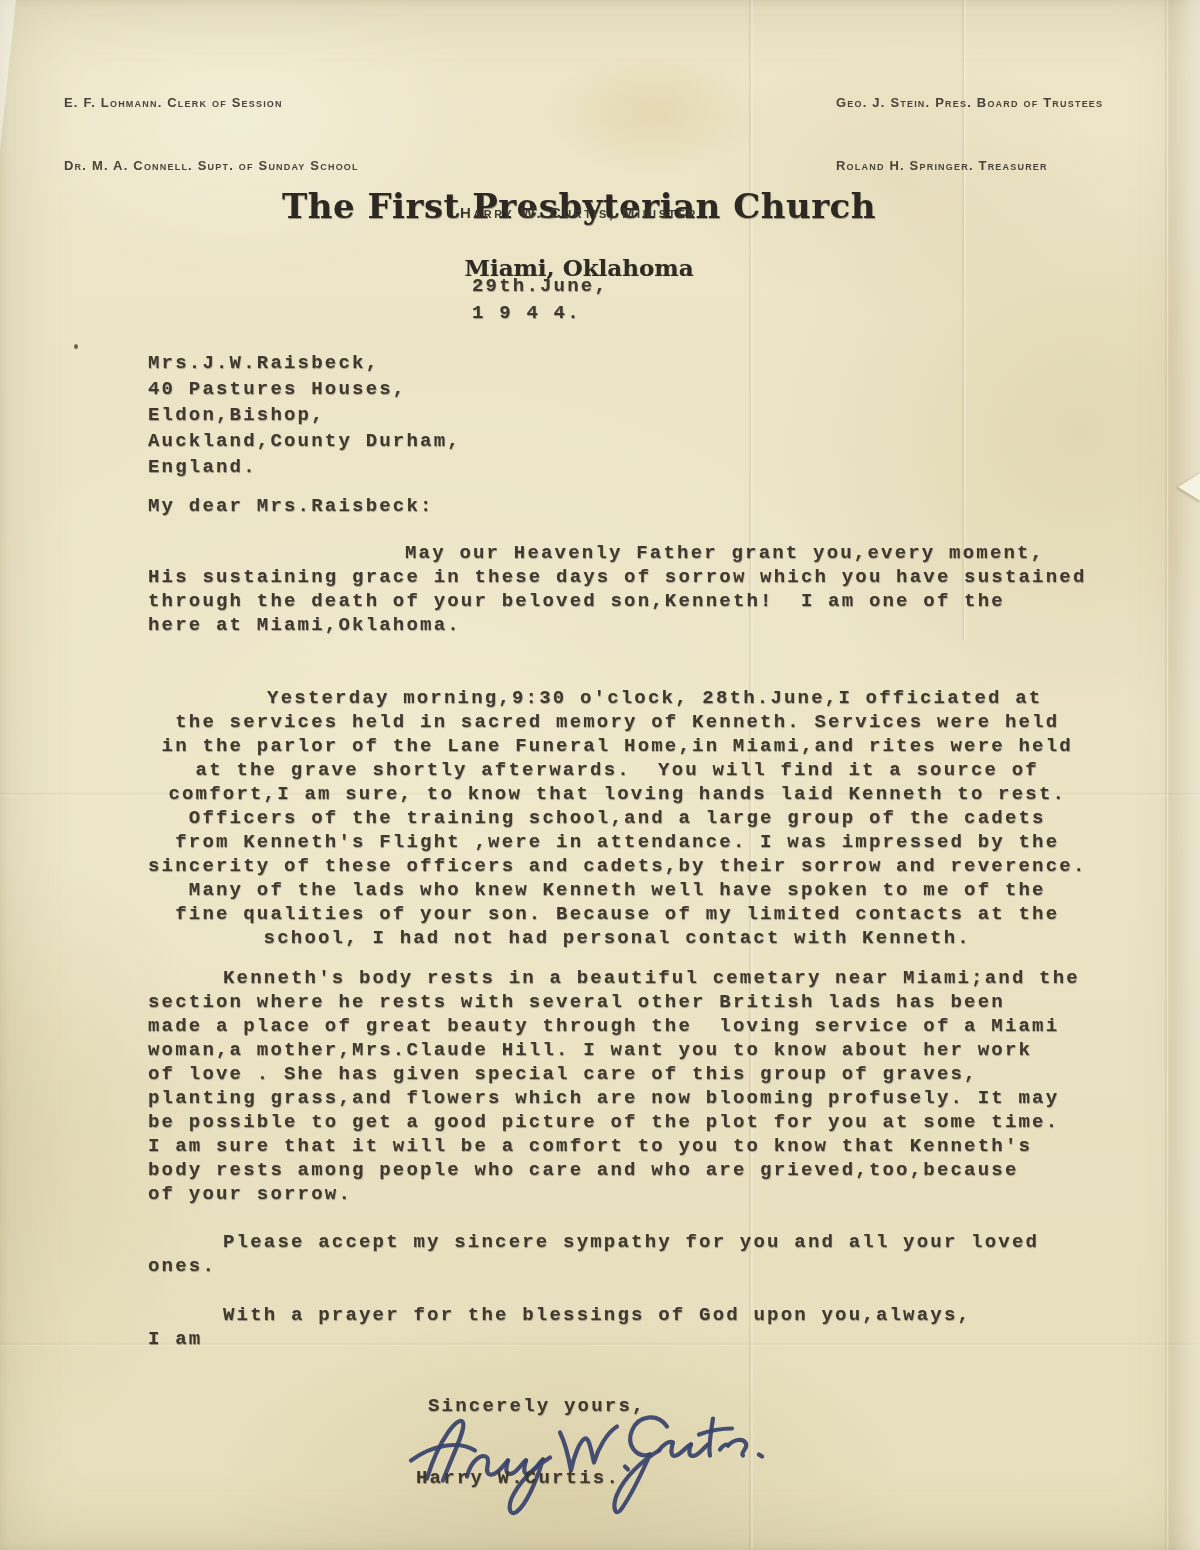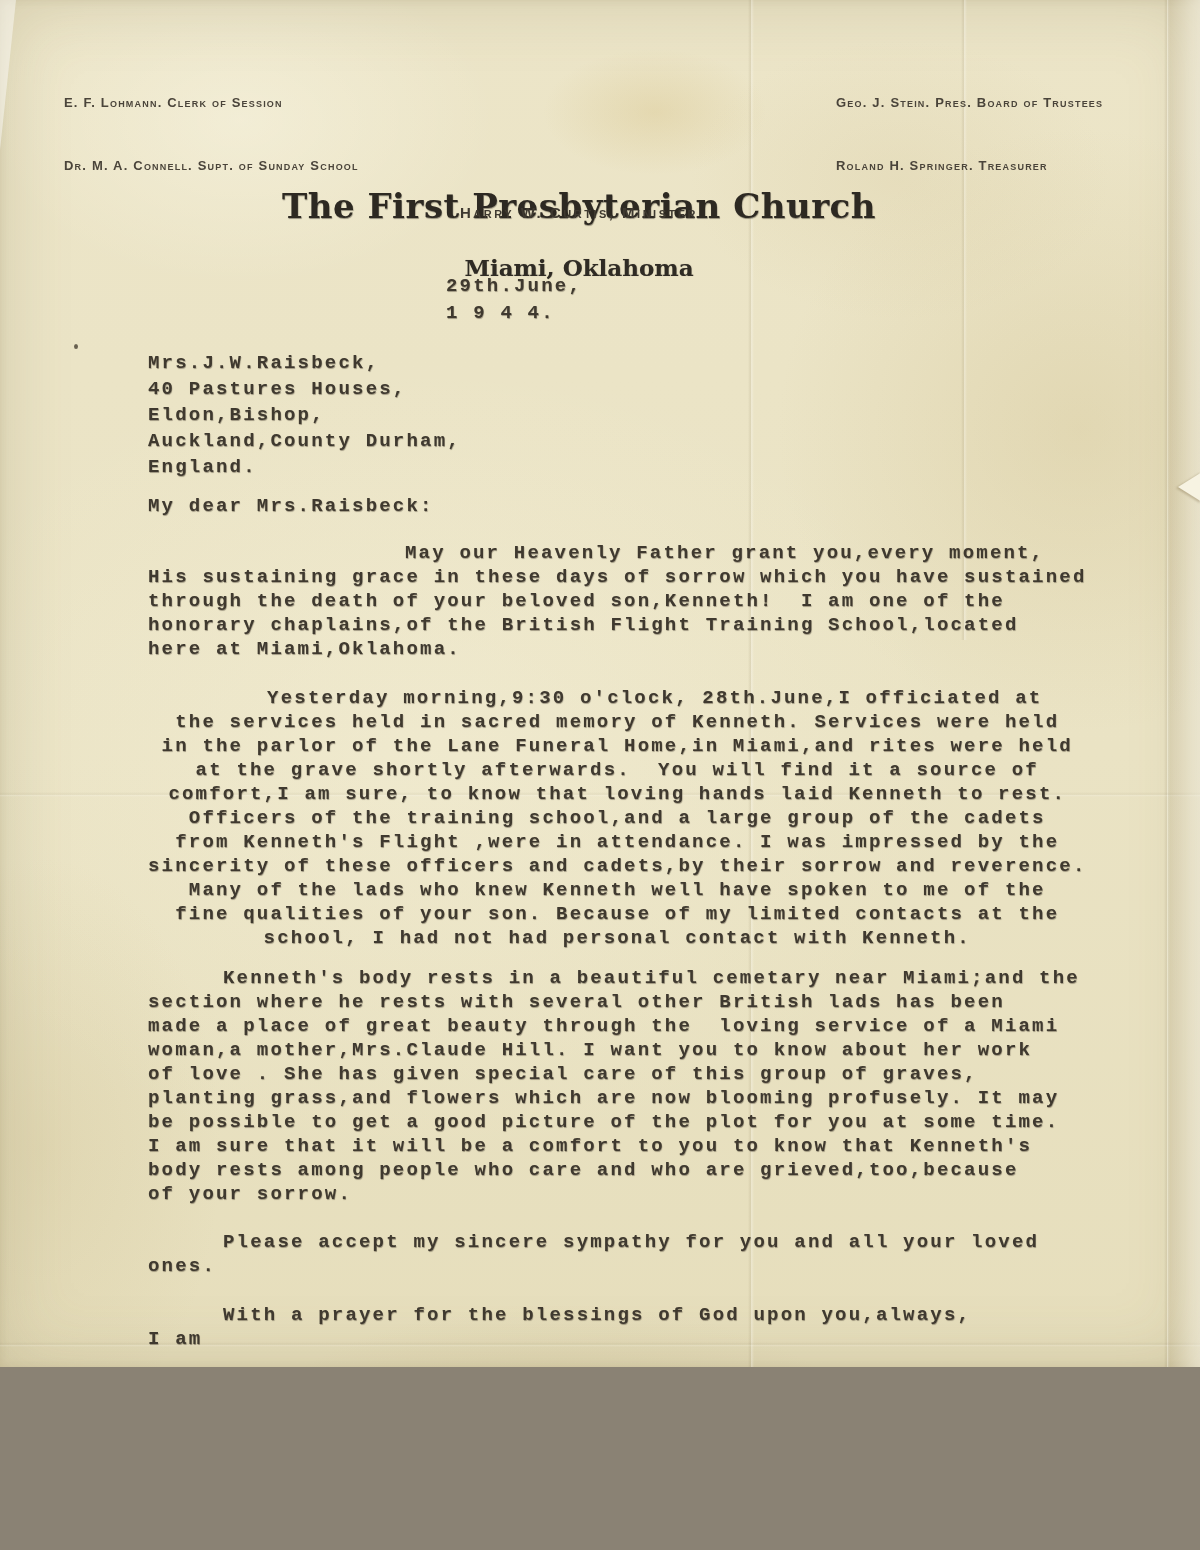--- a/index.html
+++ b/index.html
@@ -1,17 +1,17 @@
 <!DOCTYPE html>
 <html><head>
 <meta charset="utf-8">
 <style>
   html,body { margin:0; padding:0; background:#8a8274; }
   .page {
-    position:relative; width:1200px; height:1367px; overflow:hidden;
+    position:relative; width:1200px; height:1550px; overflow:hidden;
     background-color:#e9e2c2;
     background-image:
       radial-gradient(ellipse 160px 90px at 655px 112px, rgba(197,166,84,0.20), transparent 70%),
       radial-gradient(ellipse 420px 420px at 1080px 430px, rgba(203,186,134,0.30), transparent 72%),
       radial-gradient(ellipse 300px 200px at 900px 180px, rgba(210,195,150,0.22), transparent 70%),
       radial-gradient(ellipse 480px 260px at 560px 1490px, rgba(188,170,118,0.26), transparent 72%),
       radial-gradient(ellipse 260px 420px at 40px 1150px, rgba(196,180,130,0.22), transparent 70%),
       radial-gradient(ellipse 340px 220px at 240px 120px, rgba(255,253,240,0.35), transparent 75%),
       radial-gradient(ellipse 700px 520px at 420px 760px, rgba(252,248,228,0.30), transparent 78%),
       linear-gradient(180deg, #ece5c8 0%, #eae3c4 55%, #e6debc 100%);
@@ -44,21 +44,21 @@
     color:#3e3930; font-weight:bold; font-size:15px; font-variant:small-caps; letter-spacing:2.5px; }
   .location { position:absolute; left:0; right:42px; top:232px; text-align:center;
     font-family:"DejaVu Serif", serif; font-weight:bold; font-size:23px; color:#2f2b24;
     text-shadow:0.4px 0.4px 0.7px rgba(45,40,30,0.4);margin-top:22px; }
   
   .typewriter { position:absolute; left:148px; font-family:"Liberation Mono","DejaVu Sans Mono",monospace;
     font-weight:bold; font-size:19px; line-height:24px; letter-spacing:2.2px; color:#3f392f;
     text-shadow:0.5px 0.5px 0.7px rgba(62,52,40,0.42); }
   .tline { white-space:pre; }
   .para .tline:first-child { text-indent:var(--indent,0px); }
-  .dateline  { left:446px; top:273px; line-height:27px; }
+  .dateline  { left:472px; top:273px; line-height:27px; }
   .recipient { top:350px; line-height:26px; }
   .salutation { top:494px; }
   .p1 { top:541px;  --indent:257px; }
   .p2 { top:686px;text-align:center;  --indent:75px; }
   .p3 { top:966px;  --indent:75px; }
   .p4 { top:1230px; --indent:75px; }
   .p5 { top:1303px; --indent:75px; }
   .valediction { left:428px; top:1394px; }
   .typed-name  { left:416px; top:1466px; }
   .signature { position:absolute; left:405px; top:1400px; width:400px; height:125px; }
@@ -102,21 +102,20 @@
       <div class="tline">Eldon,Bishop,</div>
       <div class="tline">Auckland,County Durham,</div>
       <div class="tline">England.</div>
     </div>
 
   <div class="typewriter salutation">My dear Mrs.Raisbeck:</div>
   <div class="typewriter para p1">
       <div class="tline">May our Heavenly Father grant you,every moment,</div>
       <div class="tline">His sustaining grace in these days of sorrow which you have sustained</div>
       <div class="tline">through the death of your beloved son,Kenneth!  I am one of the</div>
-      <div class="tline">honorary chaplains,of the British Flight Training School,located</div>
       <div class="tline">here at Miami,Oklahoma.</div>
     </div>
   <div class="typewriter para p2">
       <div class="tline">Yesterday morning,9:30 o'clock, 28th.June,I officiated at</div>
       <div class="tline">the services held in sacred memory of Kenneth. Services were held</div>
       <div class="tline">in the parlor of the Lane Funeral Home,in Miami,and rites were held</div>
       <div class="tline">at the grave shortly afterwards.  You will find it a source of</div>
       <div class="tline">comfort,I am sure, to know that loving hands laid Kenneth to rest.</div>
       <div class="tline">Officers of the training school,and a large group of the cadets</div>
       <div class="tline">from Kenneth's Flight ,were in attendance. I was impressed by the</div>

